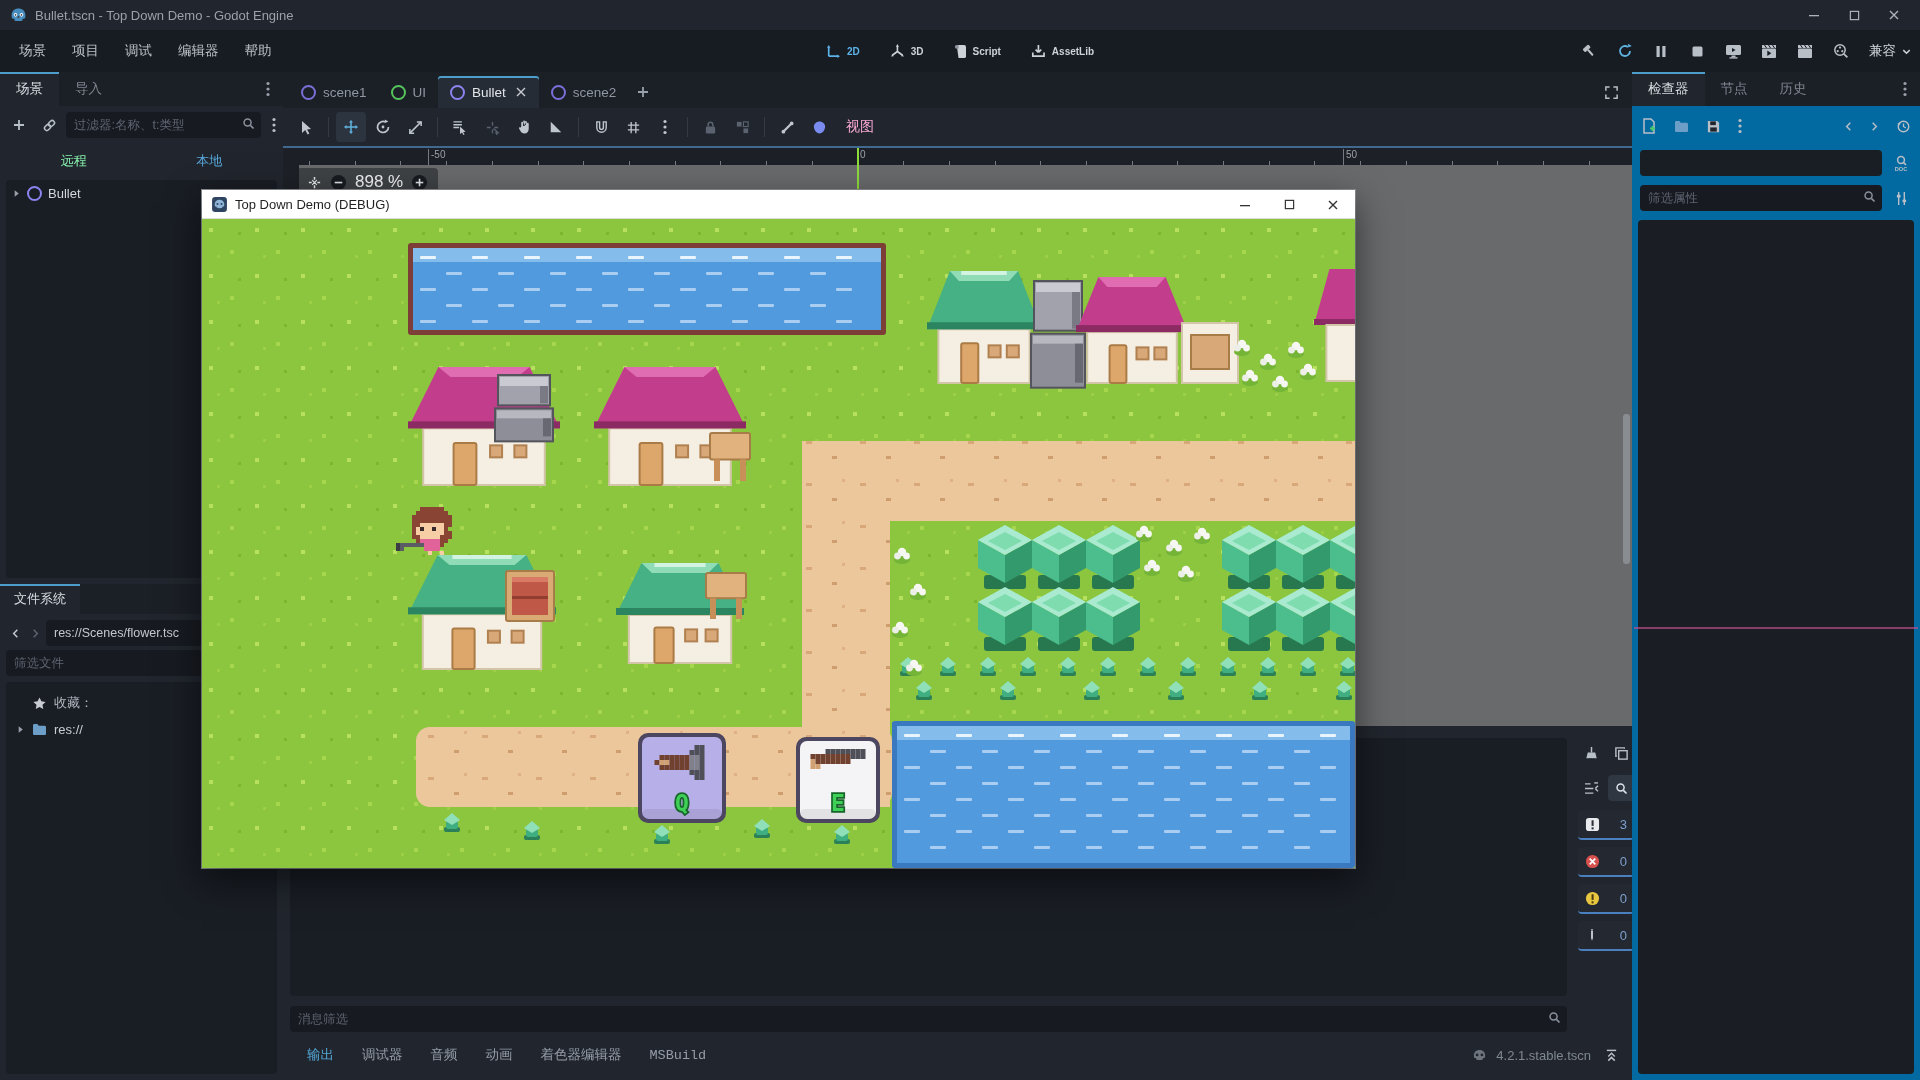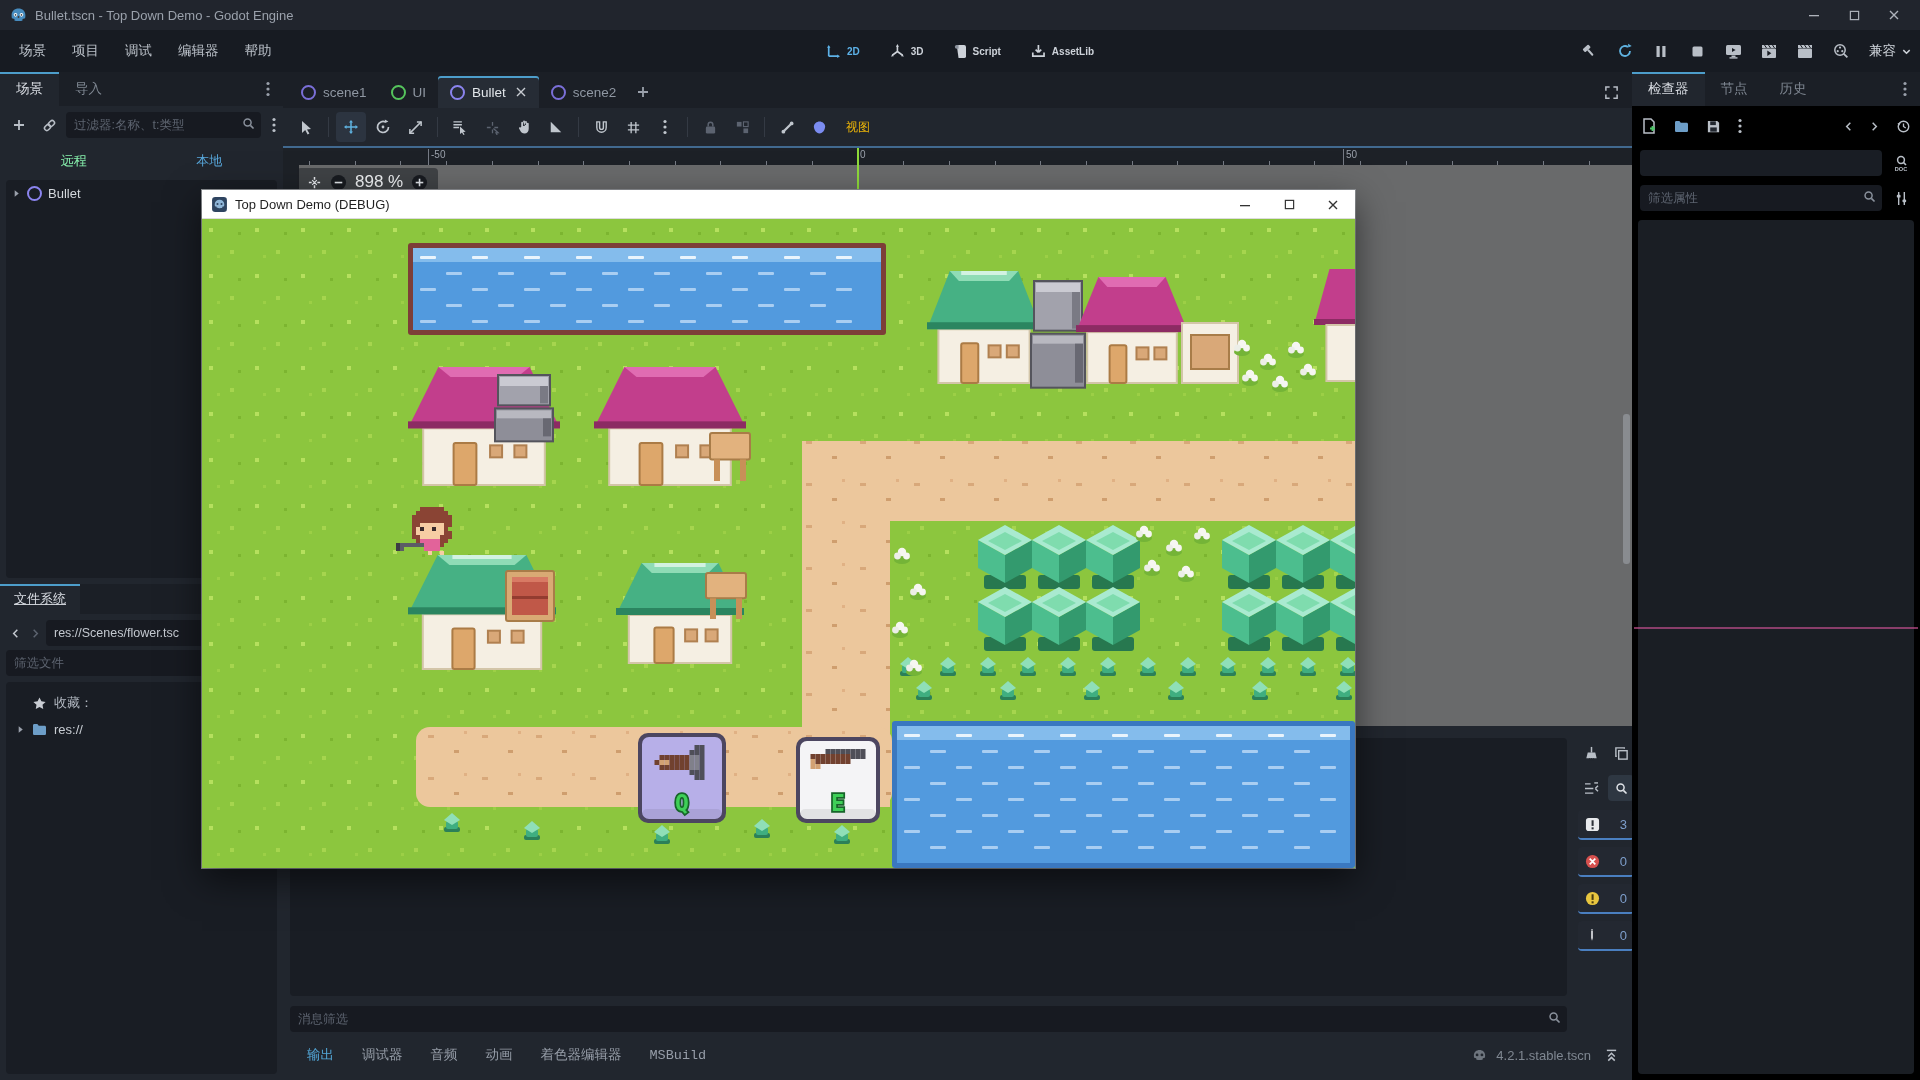--- a/index.html
+++ b/index.html
@@ -24,21 +24,21 @@
   .ctx-center{position:absolute;left:50%;top:0;transform:translateX(-50%);height:42px;display:flex;align-items:center;gap:10px;}
   .ctx-btn{display:flex;align-items:center;gap:6px;padding:0 10px;height:42px;color:#cdd2d9;font-weight:bold;font-size:10px;background:none;border:none;}
   .ctx-btn.active{color:#5db2e8;}
   .run-bar{position:absolute;right:8px;top:0;height:42px;display:flex;align-items:center;gap:4px;}
   .run-btn{width:32px;height:32px;display:flex;align-items:center;justify-content:center;background:none;border:none;color:#b9bfc7;}
   .run-btn.blue{color:#5fb2e0;}
   .renderer{display:flex;align-items:center;gap:5px;color:#ced3da;font-size:13.5px;padding-left:8px;}
 
   
   .left-dock{position:absolute;left:0;top:72px;width:283px;height:1008px;background:#21262e;}
-  .right-dock{position:absolute;left:1632px;top:72px;width:288px;height:1008px;background:#000000;}
+  .right-dock{position:absolute;left:1632px;top:72px;width:288px;height:1008px;background:#0369a1;}
   .dock-tabs{position:absolute;left:0;top:0;right:0;height:34px;background:#1b1f26;display:flex;align-items:flex-end;}
   .dock-tab{height:34px;display:flex;align-items:center;padding:0 16px;color:#7f8792;font-size:13.5px;background:none;border:none;}
   .dock-tab.active{background:#21262e;color:#d8dce2;box-shadow:inset 0 2px 0 #4d9ecb;}
   .dots-btn{position:absolute;right:4px;top:6px;width:22px;height:22px;color:#9aa0ab;background:none;border:none;display:flex;align-items:center;justify-content:center;}
 
   .panel-row{display:flex;align-items:flex-end;gap:4px;padding:0 6px;}
   .tool-ibtn{width:26px;height:26px;display:flex;align-items:center;justify-content:center;color:#b9bfc7;background:none;border:none;flex:none;}
   .flt{flex:1;height:26px;background:#171a21;border:none;border-radius:4px;color:#c8ccd2;padding:0 26px 0 8px;font-size:12.5px;min-width:0;}
   .flt::placeholder{color:#5d6470;}
   .flt-wrap{position:relative;flex:1;display:flex;}
@@ -46,21 +46,21 @@
 
   .seg-row{position:absolute;left:6px;right:6px;top:76px;height:26px;display:flex;}
   .seg-btn{flex:1;background:none;border:none;color:#86efac;font-size:13px;}
   .seg-btn.sel{color:#58a8dc;}
 
   .tree-well{position:absolute;left:6px;right:6px;top:108px;height:398px;background:#191d24;border-radius:4px;}
   .tree-row{display:flex;align-items:center;gap:6px;height:26px;padding-left:6px;color:#d4d8dd;font-size:13px;}
   .o-circle{width:11px;height:11px;border-radius:50%;border:2.5px solid #8b84ee;flex:none;}
 
   .fs-panel{position:absolute;left:0;right:0;top:512px;bottom:0;}
-  .fs-tabbar{position:absolute;left:0;top:0;right:0;height:30px;background:#1b1f26;display:flex;text-decoration:underline;}
+  .fs-tabbar{position:absolute;left:0;top:0;right:0;height:30px;background:#1b1f26;display:flex;}
   .fs-tab{height:30px;padding:0 14px;display:flex;align-items:center;background:#21262e;color:#d8dce2;box-shadow:inset 0 2px 0 #4d9ecb;font-size:13px;border:none;}
   .fs-nav{position:absolute;left:6px;right:6px;top:36px;height:26px;display:flex;align-items:center;gap:2px;}
   .nav-btn{width:18px;height:26px;display:flex;align-items:center;justify-content:center;background:none;border:none;color:#c4c9d0;}
   .nav-btn.dim{color:#5d6470;}
   .fs-path{flex:1;height:26px;background:#171a21;border:none;border-radius:4px;color:#c3c8cf;padding:0 8px;font-size:12.5px;min-width:0;}
   .fs-filter-row{position:absolute;left:6px;right:6px;top:66px;height:26px;display:flex;}
   .fs-well{position:absolute;left:6px;right:6px;top:98px;bottom:6px;background:#191d24;border-radius:4px;padding-top:8px;}
   .fs-row{display:flex;align-items:center;gap:7px;height:26px;padding-left:10px;color:#b3b9c2;font-size:13px;}
 
   
@@ -70,21 +70,21 @@
   .scene-tab.active{background:#262c35;color:#e2e6ea;box-shadow:inset 0 2px 0 #4d9ecb;border-radius:3px 3px 0 0;}
   .tab-close{display:flex;color:#c8ccd2;margin-left:2px;}
   .tab-plus{width:30px;height:32px;display:flex;align-items:center;justify-content:center;color:#9aa0ab;background:none;border:none;}
   .tabbar-right{position:absolute;right:8px;top:7px;color:#b9bfc7;}
 
   .canvas-toolbar{position:absolute;left:0;top:36px;right:0;height:38px;background:#21262e;display:flex;align-items:center;padding-left:8px;gap:2px;}
   .cbtn{width:30px;height:30px;display:flex;align-items:center;justify-content:center;color:#c0c6cd;background:none;border:none;border-radius:4px;flex:none;}
   .cbtn.active{background:#2c3440;color:#5fb2e0;}
   .cbtn.dim{color:#5c6370;}
   .vsep{width:1px;height:20px;background:#343a44;margin:0 5px;flex:none;}
-  .view-menu{padding:0 10px;color:#eab308;font-size:12px;background:none;border:none;height:30px;}
+  .view-menu{padding:0 10px;color:#f9a8d4;font-size:14px;background:none;border:none;height:30px;}
 
   .viewport{position:absolute;left:0;top:74px;right:0;height:580px;background:#696a6b;}
   .vp-topline{position:absolute;left:0;top:0;right:0;height:2px;background:#41698f;}
   .hruler{position:absolute;left:16px;top:2px;right:0;height:17px;background:#1d2127;overflow:hidden;}
   .vruler{position:absolute;left:0;top:2px;width:16px;bottom:0;background:#1d2127;}
   .rlabel{position:absolute;top:1px;font-size:10px;color:#9aa0aa;}
   .rtick{position:absolute;bottom:0;width:1px;background:#767b85;}
   .origin-line{position:absolute;width:2px;background:#8eda3a;}
   .zoom-widget{position:absolute;left:14px;top:22px;height:28px;display:flex;align-items:center;gap:8px;background:rgba(30,33,39,0.55);border-radius:4px;padding:0 10px;}
   .zw-btn{display:flex;align-items:center;justify-content:center;background:none;border:none;color:#e8eaee;padding:0;}

